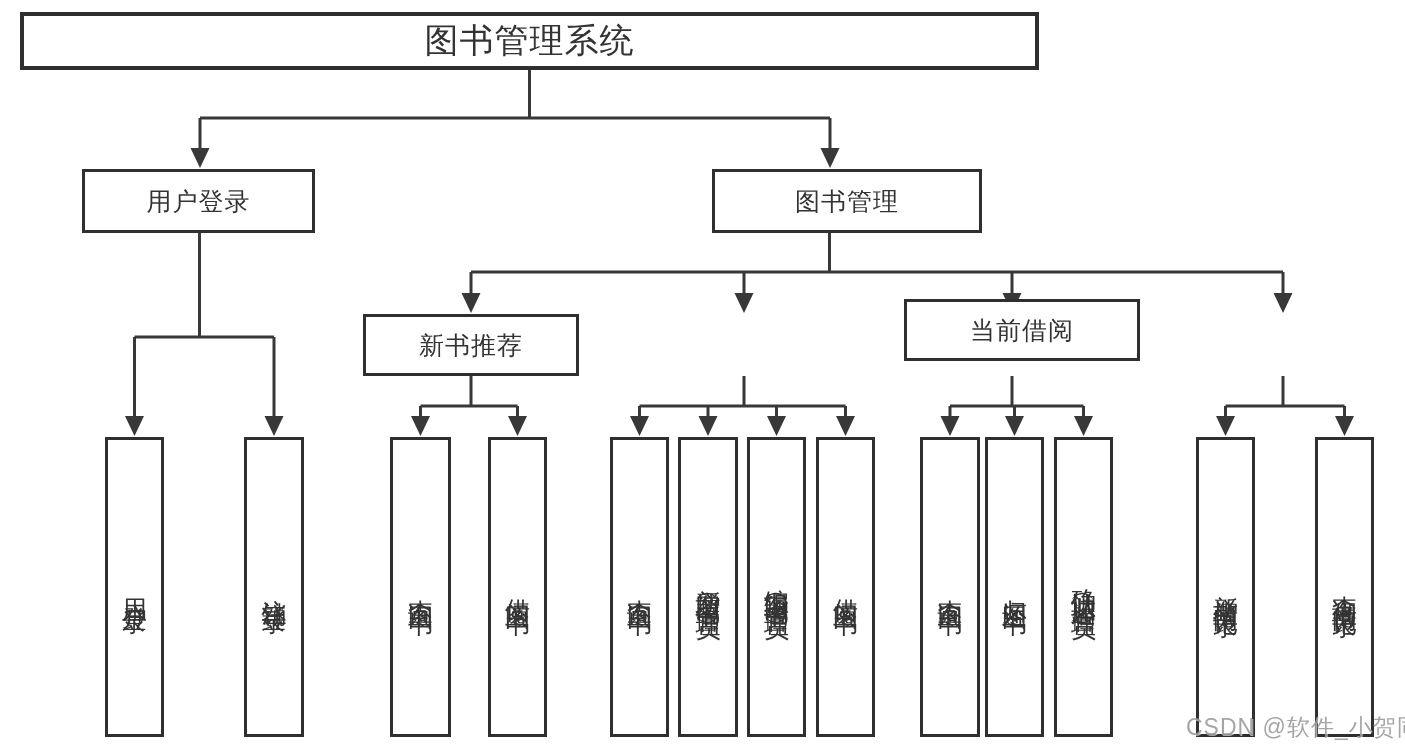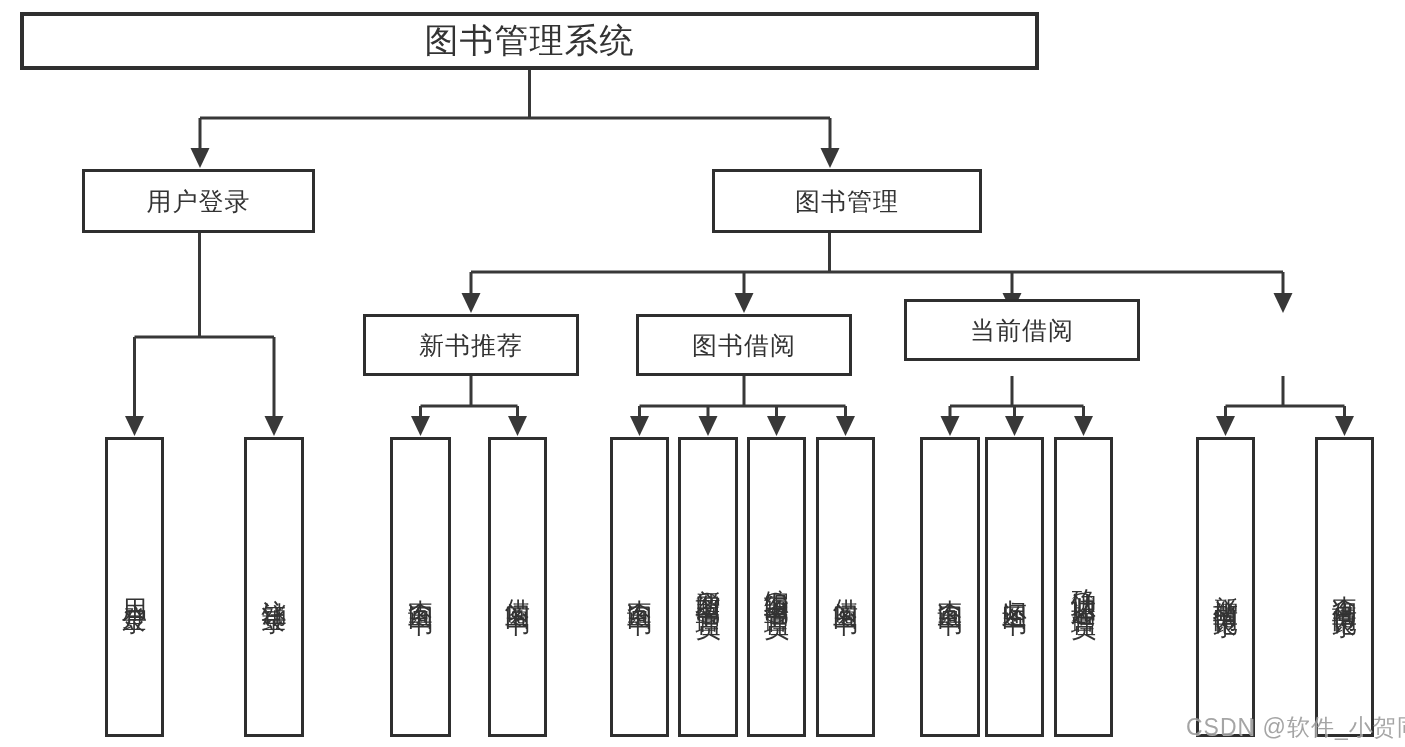--- a/index.html
+++ b/index.html
@@ -77,21 +77,20 @@
     <polygon points="1216 416,1235 416,1225.5 436"></polygon>
     <polygon points="1335 416,1354 416,1344.5 436"></polygon>
   </svg>
 
   <div class="box root" style="left:20px;top:12px;width:1019px;height:58px">图书管理系统</div>
 
   <div class="box" style="left:82px;top:169px;width:233px;height:64px">用户登录</div>
   <div class="box" style="left:712px;top:169px;width:270px;height:64px">图书管理</div>
 
   <div class="box" style="left:363px;top:314px;width:216px;height:62px">新书推荐</div>
-  <div class="box" style="left:636px;top:314px;width:216px;height:62px">图书借阅</div>
   <div class="box" style="left:904px;top:299px;width:236px;height:62px">当前借阅</div>
 
   <div class="box v" style="left:105px;top:437px;width:59px;height:300px">用户登录</div>
   <div class="box v" style="left:244px;top:437px;width:60px;height:300px">注销登录</div>
 
   <div class="box v" style="left:390px;top:437px;width:61px;height:300px">查询图书</div>
   <div class="box v" style="left:488px;top:437px;width:59px;height:300px">借阅图书</div>
 
   <div class="box v" style="left:610px;top:437px;width:59px;height:300px">查询图书</div>
   <div class="box v" style="left:678px;top:437px;width:60px;height:300px">新增图书（管理员）</div>

